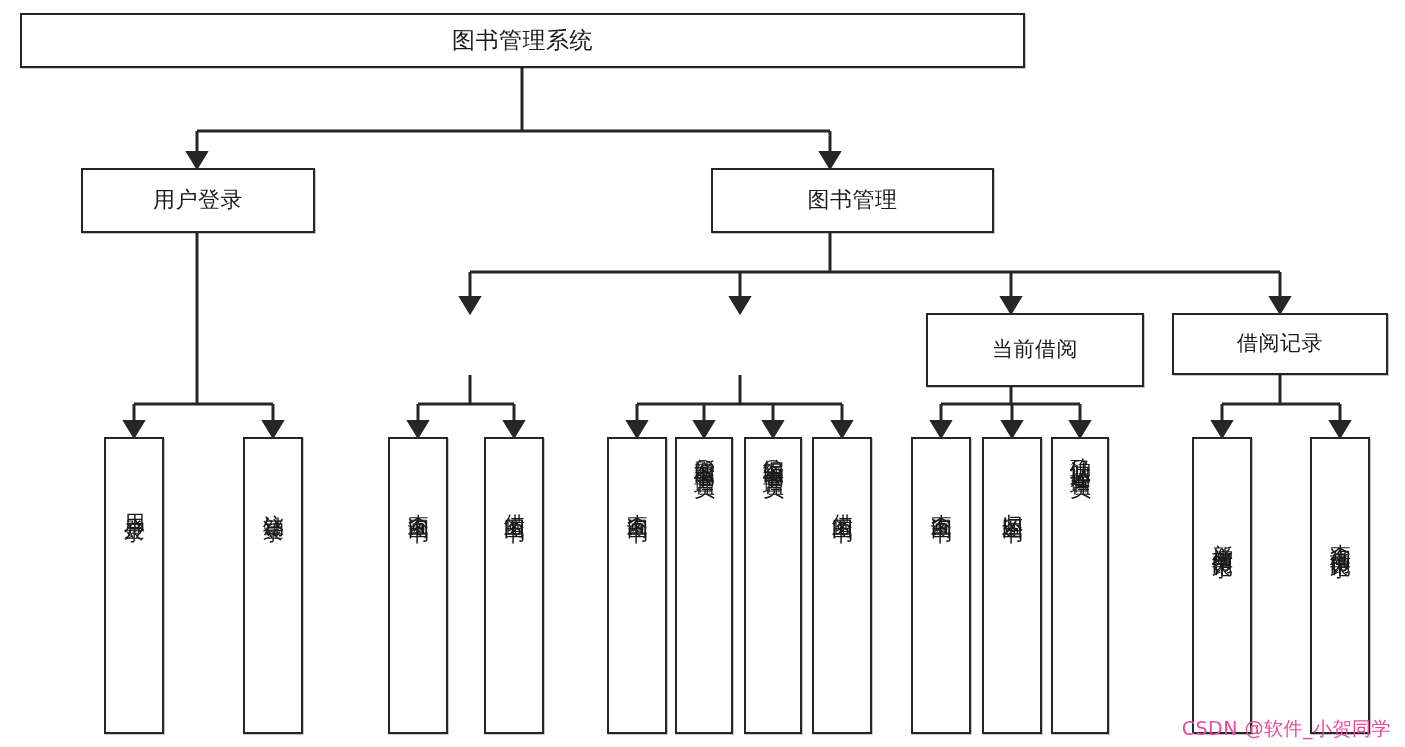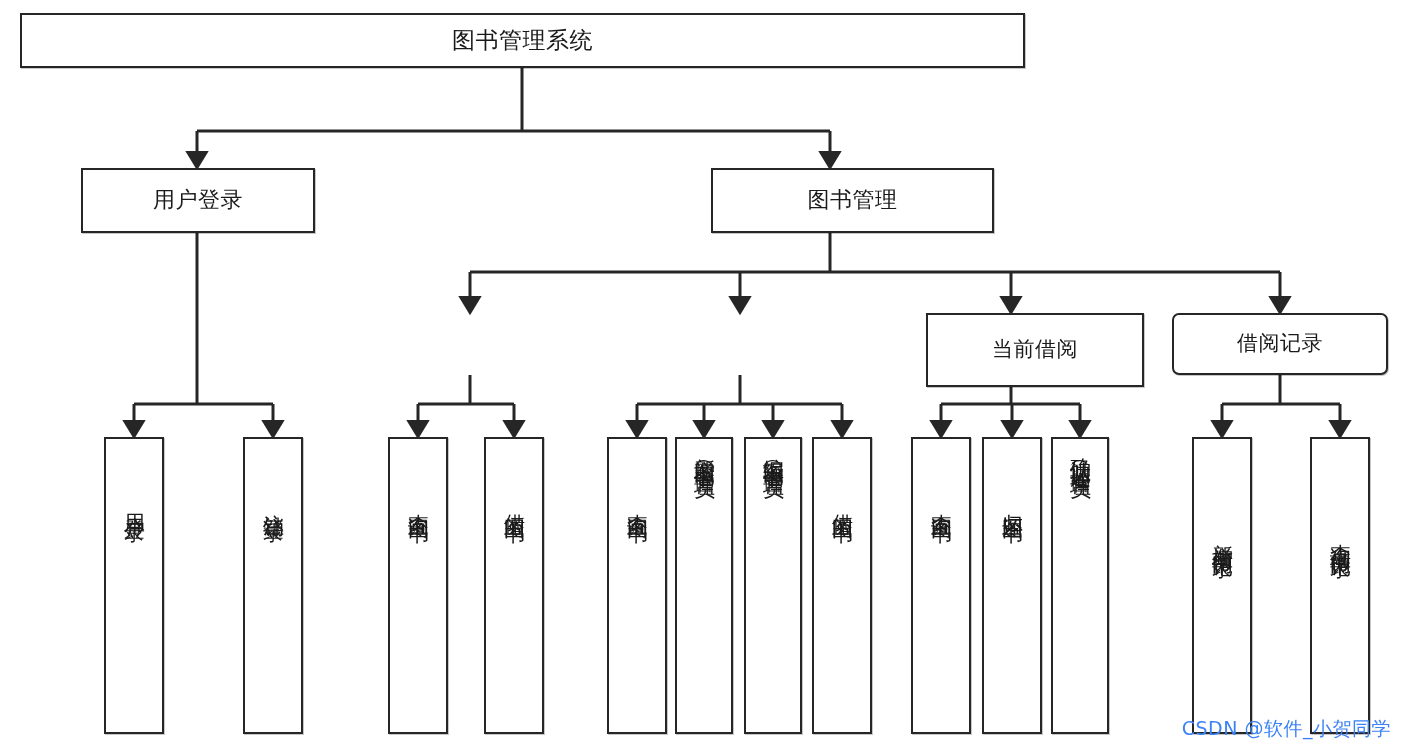--- a/index.html
+++ b/index.html
@@ -71,21 +71,21 @@
     padding-top: 58px;
   }
   .leaf-low .node-label {
     padding-top: 88px;
   }
   .watermark {
     position: absolute;
     right: 14px;
     bottom: 5px;
     font-size: 19px;
-    color: #3b82f6;
+    color: #ec4899;
     letter-spacing: 0.5px;
     z-index: 5;
     white-space: nowrap;
   }
 </style>
 </head>
 <body>
 
 <div id="diagram-canvas">
 
@@ -146,21 +146,21 @@
   <div class="node level-2" style="left: 81px; top: 168px; width: 234px; height: 65px;">
     <span class="node-label">用户登录</span>
   </div>
   <div class="node level-2" style="left: 711px; top: 168px; width: 283px; height: 65px;">
     <span class="node-label">图书管理</span>
   </div>
 
   <div class="node level-3" style="left: 902px; top: 313px; width: 218px; height: 74px; margin-left: 24px;">
     <span class="node-label">当前借阅</span>
   </div>
-  <div class="node level-3" style="left: 1172px; top: 313px; width: 216px; height: 62px; border-radius: 7px;">
+  <div class="node level-3" style="left: 1172px; top: 313px; width: 216px; height: 62px;">
     <span class="node-label">借阅记录</span>
   </div>
 
   <div class="node node-leaf leaf-mid" style="left: 104px; top: 437px; width: 60px; height: 297px;">
     <span class="node-label">用户登录</span>
   </div>
   <div class="node node-leaf leaf-mid" style="left: 243px; top: 437px; width: 60px; height: 297px;">
     <span class="node-label">注销登录</span>
   </div>
   <div class="node node-leaf leaf-mid" style="left: 388px; top: 437px; width: 60px; height: 297px;">

